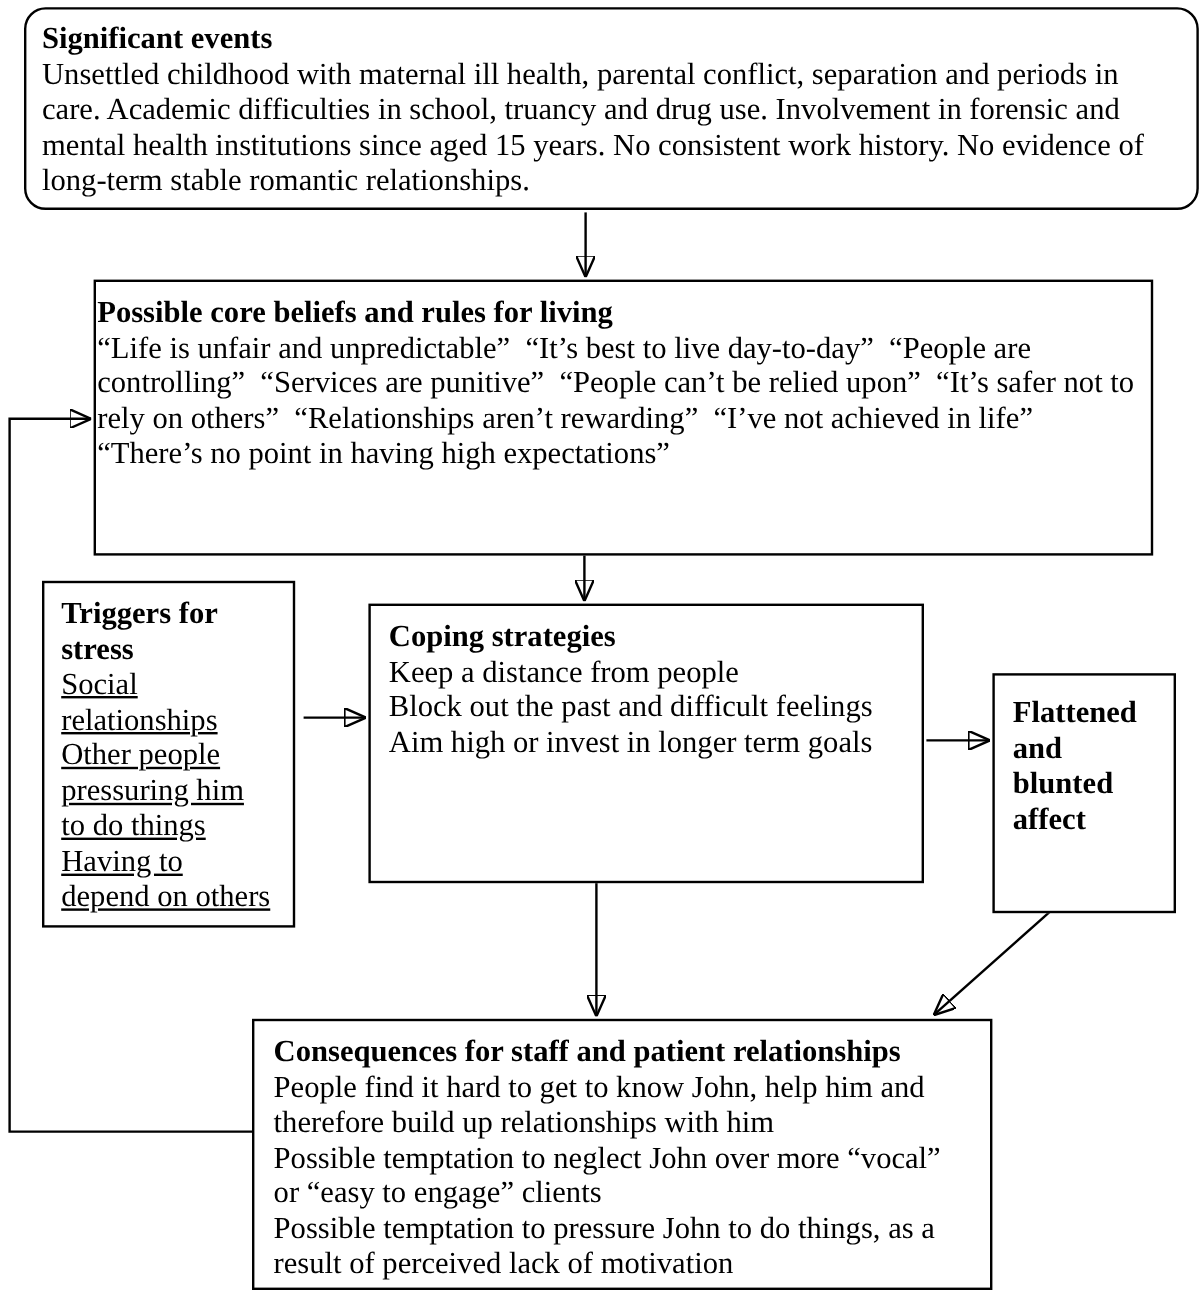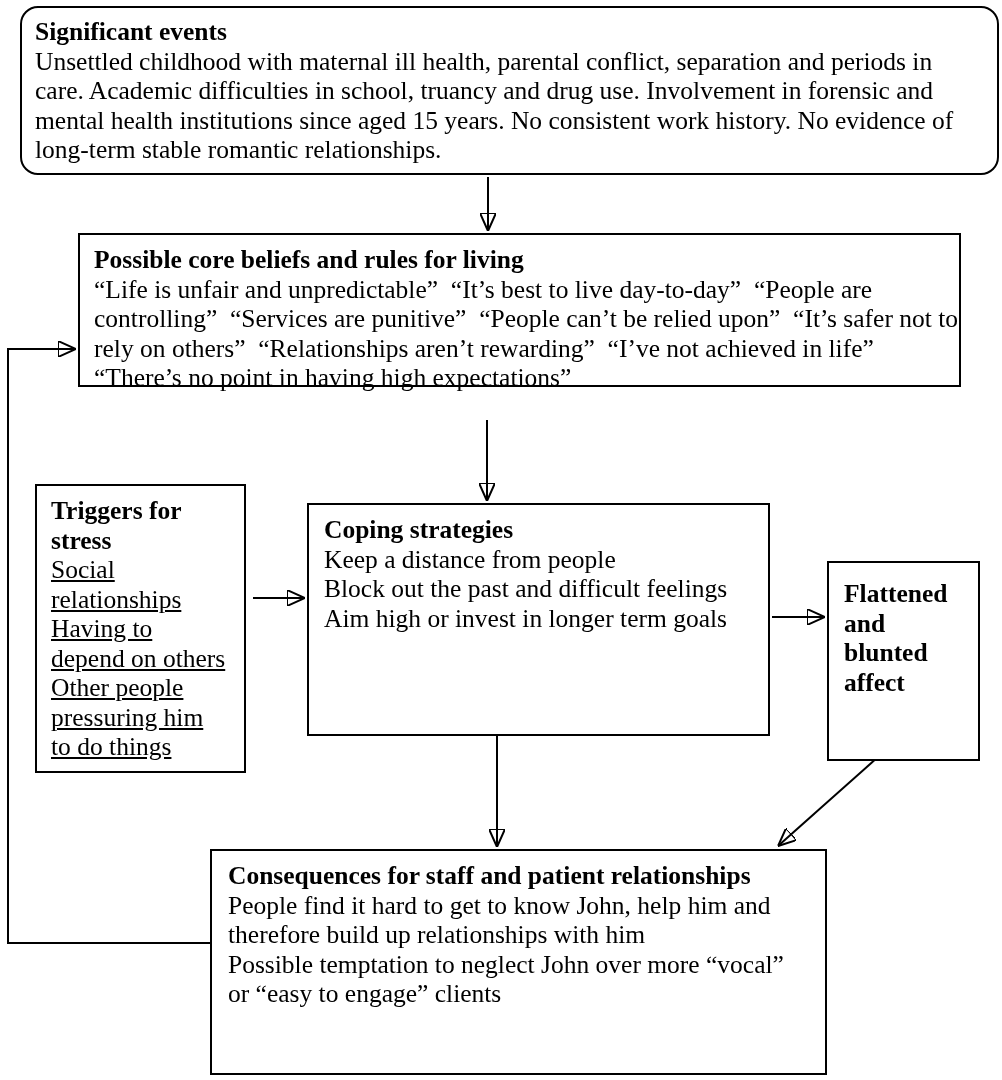--- a/index.html
+++ b/index.html
@@ -32,21 +32,21 @@
     border: 2px solid #000000;
   }
   .box .title {
     font-weight: 700;
   }
   .box .body { }
   .prewrap { white-space: pre-wrap; }
 
   
   .box-significant   { left: 20px;  top: 6px;   width: 979px; height: 169px; padding: 9px 12px 0 13px; border-radius: 18px; }
-  .box-beliefs       { left: 78px;  top: 233px; width: 883px; height: 154px; padding: 10px 0 0 14px; }
+  .box-beliefs       { left: 78px;  top: 233px; width: 883px; height: 230px; padding: 10px 0 0 1px; }
   .box-triggers      { left: 35px;  top: 484px; width: 211px; height: 289px; padding: 10px 0 0 14px; }
   .box-triggers .body { width: 176px; text-decoration: underline; }
   .box-coping        { left: 307px; top: 503px; width: 463px; height: 233px; padding: 10px 8px 0 15px; }
   .box-flattened     { left: 827px; top: 561px; width: 153px; height: 200px; padding: 16px 8px 0 15px; }
   .box-consequences  { left: 210px; top: 849px; width: 617px; height: 226px; padding: 10px 8px 0 16px; }
   .box-consequences .body { padding-right: 19px; }
 
   .connectors path, .connectors line {
     stroke: #000000;
     stroke-width: 2;
@@ -80,22 +80,22 @@
 
   <div class="box box-beliefs">
     <div class="title">Possible core beliefs and rules for living</div>
     <div class="body prewrap">“Life is unfair and unpredictable”  “It’s best to live day-to-day”  “People are controlling”  “Services are punitive”  “People can’t be relied upon”  “It’s safer not to rely on others”  “Relationships aren’t rewarding”  “I’ve not achieved in life”  “There’s no point in having high expectations”</div>
   </div>
 
   <div class="box box-triggers">
     <div class="title">Triggers for stress</div>
     <div class="body">
         <div>Social relationships</div>
+        <div>Other people pressuring him to do things</div>
         <div>Having to depend on others</div>
-        <div>Other people pressuring him to do things</div>
       </div>
   </div>
 
   <div class="box box-coping">
     <div class="title">Coping strategies</div>
     <div class="body">
         <div>Keep a distance from people</div>
         <div>Block out the past and difficult feelings</div>
         <div>Aim high or invest in longer term goals</div>
       </div>
@@ -103,16 +103,17 @@
 
   <div class="box box-flattened">
     <div class="title">Flattened and blunted affect</div>
   </div>
 
   <div class="box box-consequences">
     <div class="title">Consequences for staff and patient relationships</div>
     <div class="body">
         <div>People find it hard to get to know John, help him and therefore build up relationships with him</div>
         <div>Possible temptation to neglect John over more “vocal” or “easy to engage” clients</div>
+        <div>Possible temptation to pressure John to do things, as a result of perceived lack of motivation</div>
       </div>
   </div>
 
 </div>
 
 </body></html>

